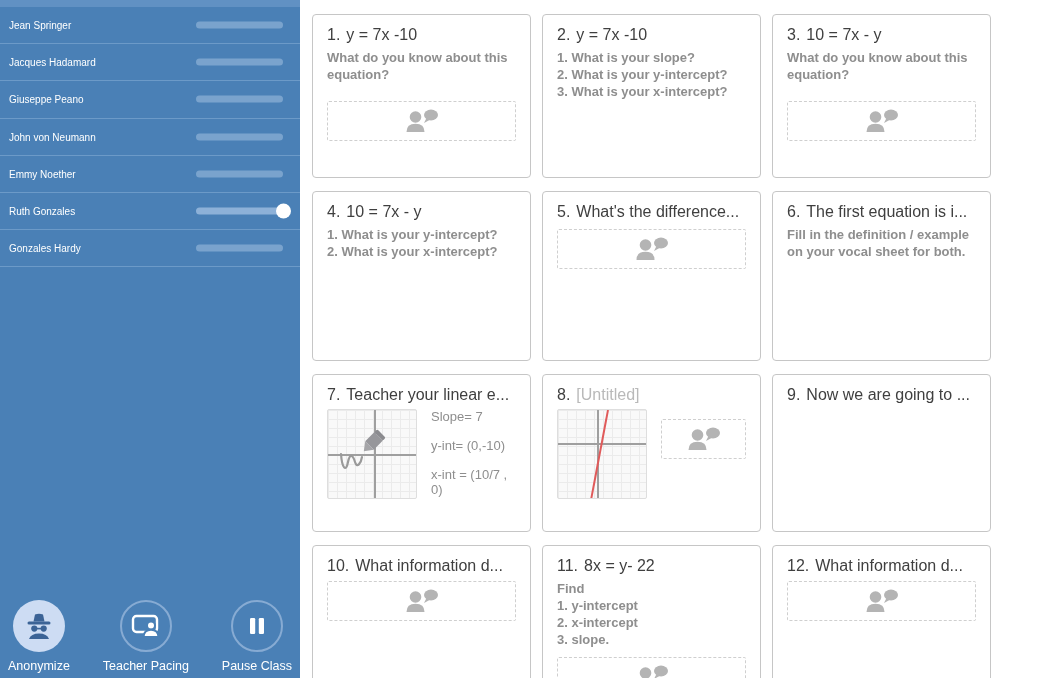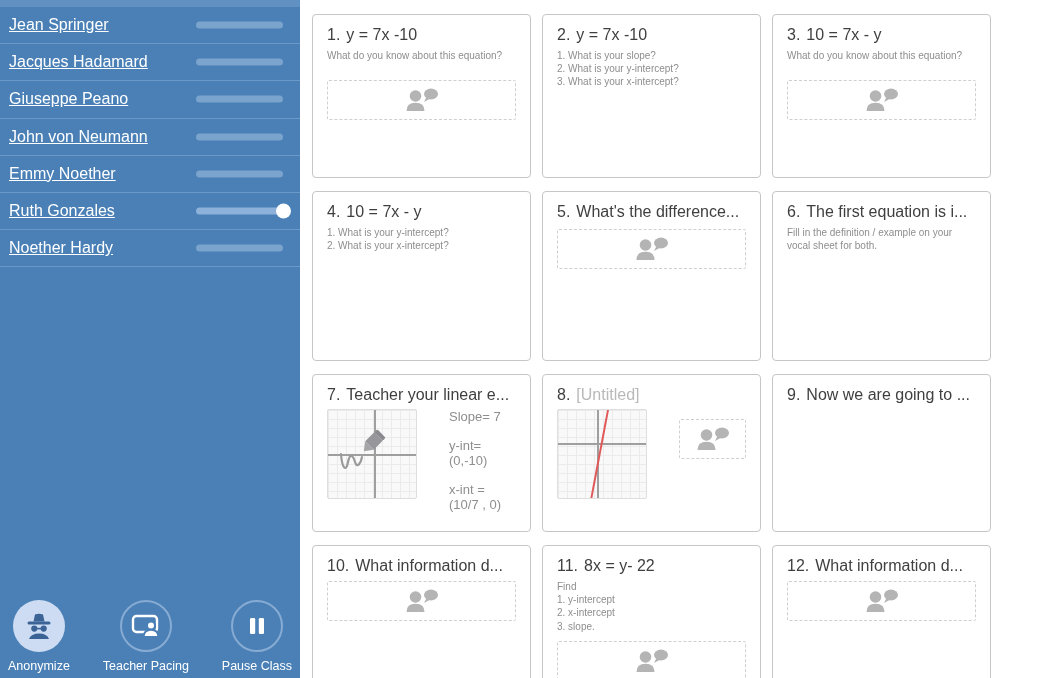--- a/index.html
+++ b/index.html
@@ -25,21 +25,21 @@
     font-family:"Liberation Sans","DejaVu Sans",sans-serif;}
   body{position:relative;}
 
   
   .sidebar{position:absolute;left:0;top:0;width:300px;height:678px;
     background:var(--sidebar-blue);}
   .sidebar-strip{height:7px;background:var(--sidebar-strip);}
   .student-row{position:relative;height:37.2px;
     border-bottom:1px solid var(--sidebar-divider);cursor:pointer;}
   .student-name{position:absolute;left:9px;top:50%;transform:translateY(-50%);
-    color:#fff;font-size:16px;white-space:nowrap;text-decoration:underline;}
+    color:#fff;font-size:10px;white-space:nowrap;}
   .pbar{position:absolute;right:17px;top:50%;transform:translateY(-50%);
     width:87px;height:7px;border-radius:4px;background:var(--progress-bar);}
   .student-row.active .pbar{background:var(--progress-bar-active);}
   .pdot{display:none;}
   .student-row.active .pdot{display:block;position:absolute;right:9px;top:50%;
     transform:translateY(-50%);width:15px;height:15px;border-radius:50%;background:#fff;}
 
   
   .toolbar{position:absolute;left:0;bottom:5px;width:300px;display:flex;
     justify-content:space-between;padding:0 8px;}
@@ -54,28 +54,28 @@
   .cards{position:absolute;left:312px;top:14px;display:grid;
     grid-template-columns:repeat(3,219px);column-gap:11px;
     grid-template-rows:164px 170px 158px 210px;row-gap:13px;}
   .card{background:#fff;border:1.5px solid var(--card-border);border-radius:4px;
     padding:9px 14px;overflow:hidden;cursor:pointer;}
   .card-title{display:flex;align-items:baseline;font-size:16px;
     color:var(--title-color);margin:2px 0 5px;}
   .t-num{margin-right:6px;flex:none;}
   .t-text{white-space:nowrap;overflow:hidden;}
   .t-text.untitled{color:var(--muted-color);}
-  .card-body{font-size:10px;color:var(--body-color);line-height:1.32;
-    white-space:pre-line;}
+  .card-body{font-size:13px;color:var(--body-color);line-height:1.32;
+    white-space:pre-line;font-weight:bold;}
   .dash-box{border:1px dashed var(--dashed-border);border-radius:2px;height:40px;
     display:flex;align-items:center;justify-content:center;}
   .mt18{margin-top:18px;} .mt8{margin-top:8px;} .mt6{margin-top:6px;} .mt10{margin-top:10px;}
 
   .hrow{display:flex;align-items:flex-start;}
-  .rcol{margin-left:32px;flex:1;min-width:0;}
+  .rcol{margin-left:14px;flex:1;min-width:0;}
   .glabel{font-size:13px;color:var(--body-color);margin-bottom:14px;}
   .glabel:last-child{margin-bottom:0;}
 
   
   .thumb{position:relative;flex:none;width:90px;height:90px;background:#f9f9f9;
     border:1px solid #dedede;border-radius:2px;overflow:hidden;
     background-image:
       repeating-linear-gradient(to right,#ebebeb 0 1px,transparent 1px 9px),
       repeating-linear-gradient(to bottom,#ebebeb 0 1px,transparent 1px 9px);}
   .vaxis{position:absolute;top:0;width:2px;height:100%;background:var(--axis-gray);}
@@ -107,21 +107,21 @@
   <div class="student-row">
     <span class="student-name">Emmy Noether</span>
     <span class="pbar"></span>
   </div>
   <div class="student-row active">
     <span class="student-name">Ruth Gonzales</span>
     <span class="pbar"></span>
     <span class="pdot"></span>
   </div>
   <div class="student-row">
-    <span class="student-name">Noether Hardy</span>
+    <span class="student-name">Gonzales Hardy</span>
     <span class="pbar"></span>
   </div>
 
   <div class="toolbar">
     <div class="tool">
       <div class="tool-circle filled">
         <svg width="30" height="30" viewBox="0 0 30 30">
           <g fill="#3b6396">
             <path d="M9.5,10.5 L11,3.5 Q15,2 19,3.5 L20.5,10.5 Z"></path>
             <rect x="3.5" y="10.5" width="23" height="3" rx="1.5"></rect>

